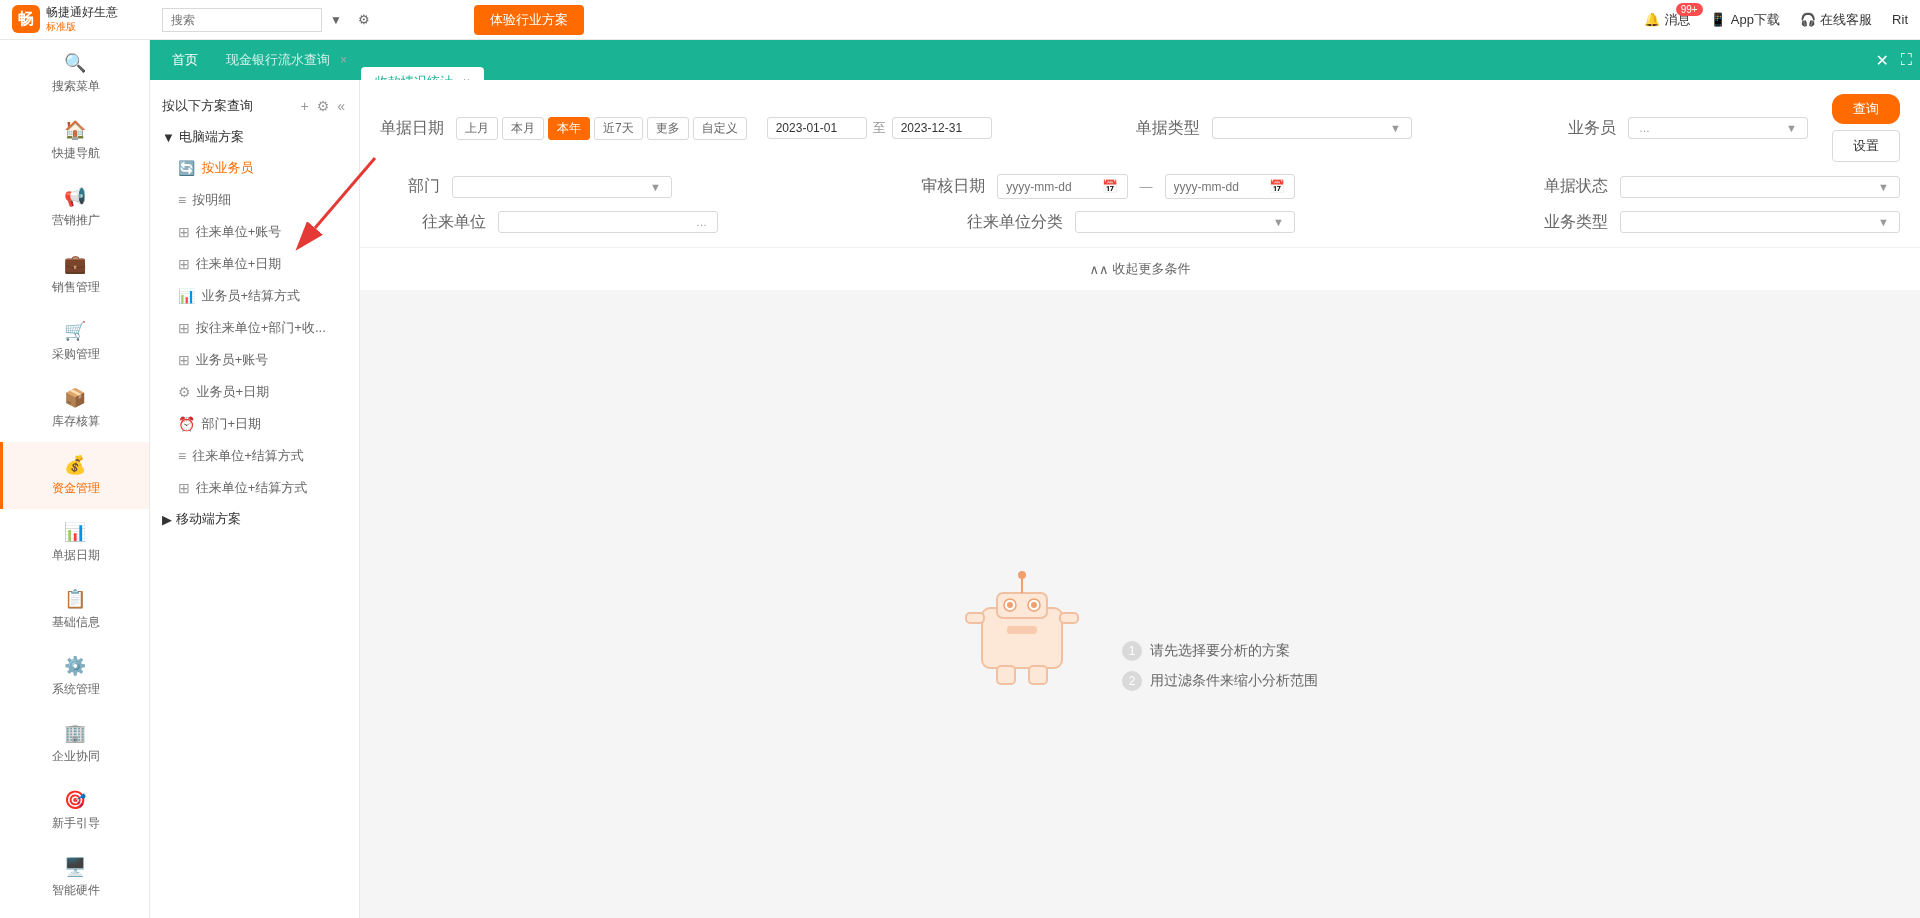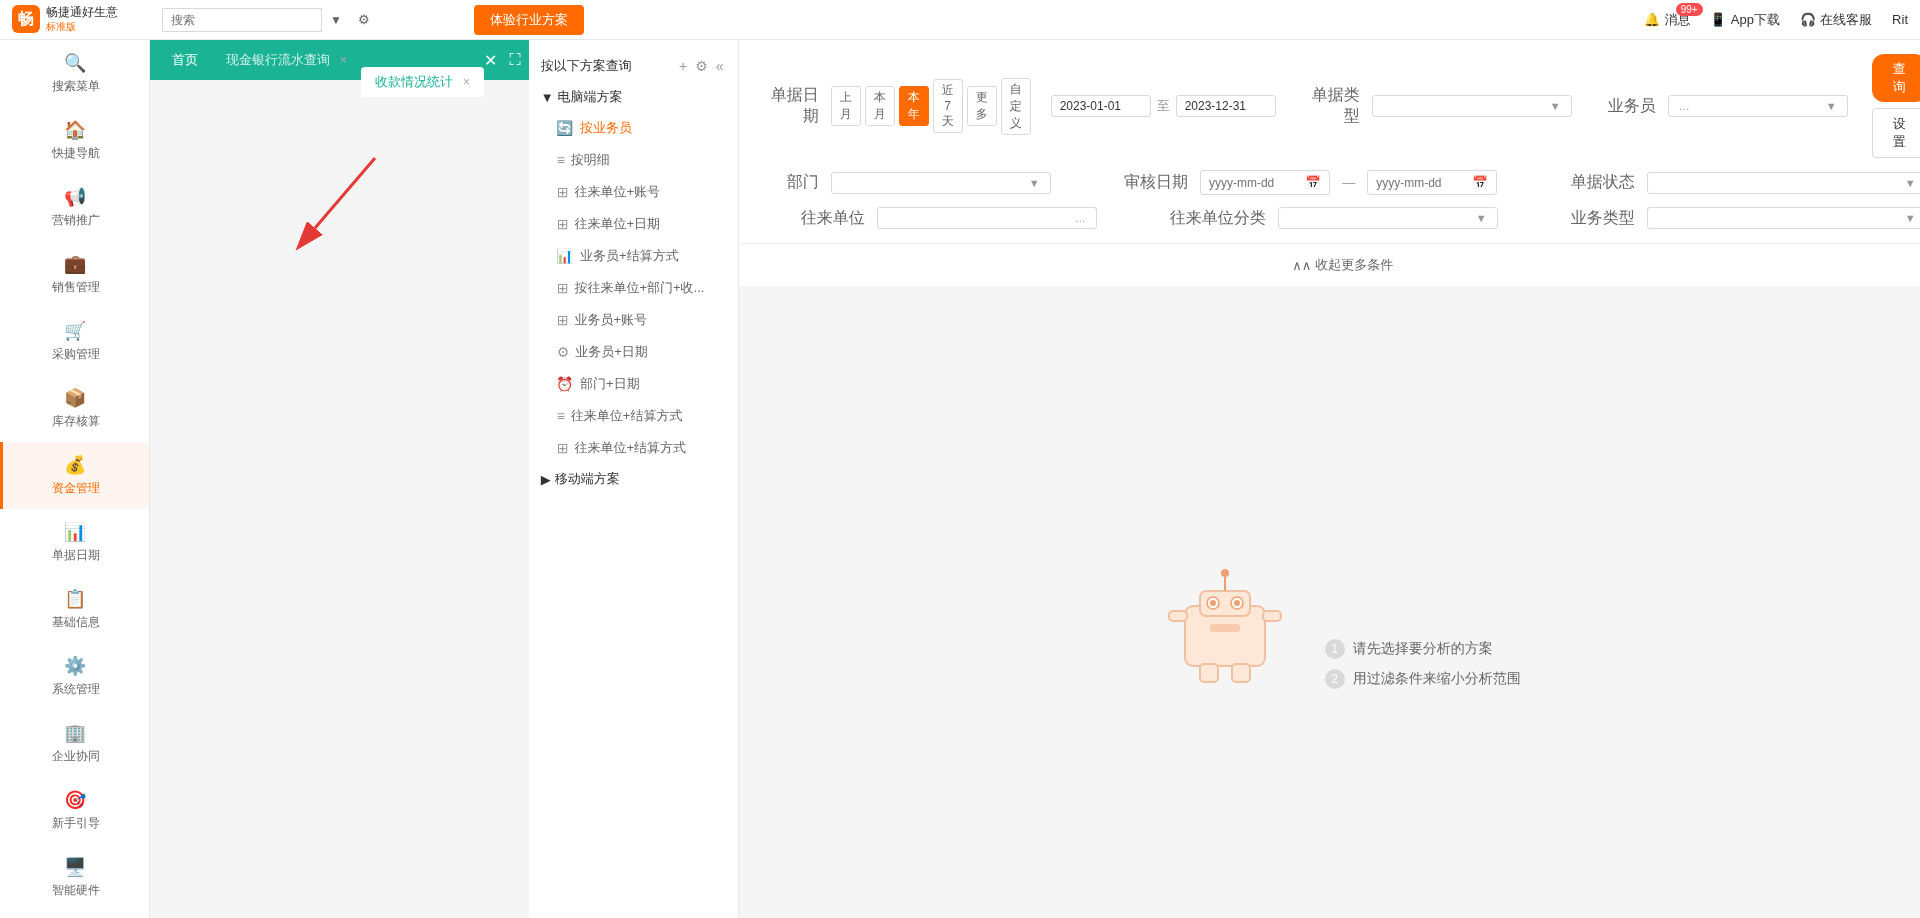--- a/index.html
+++ b/index.html
@@ -115,21 +115,21 @@
       gap: 4px;
       border-left: 3px solid transparent;
     }
     .sidebar-item.active { background: #fff5f0; color: #ff6b00; border-left-color: #ff6b00; }
     .sidebar-item .icon { font-size: 18px; }
 
     
     .content-area {
       flex: 1;
       display: flex;
-      flex-direction: row;
+      flex-direction: column;
       overflow: hidden;
     }
 
     
     .tab-bar {
       background: #1ab394;
       display: flex;
       align-items: center;
       height: 40px;
       padding: 0 8px;

